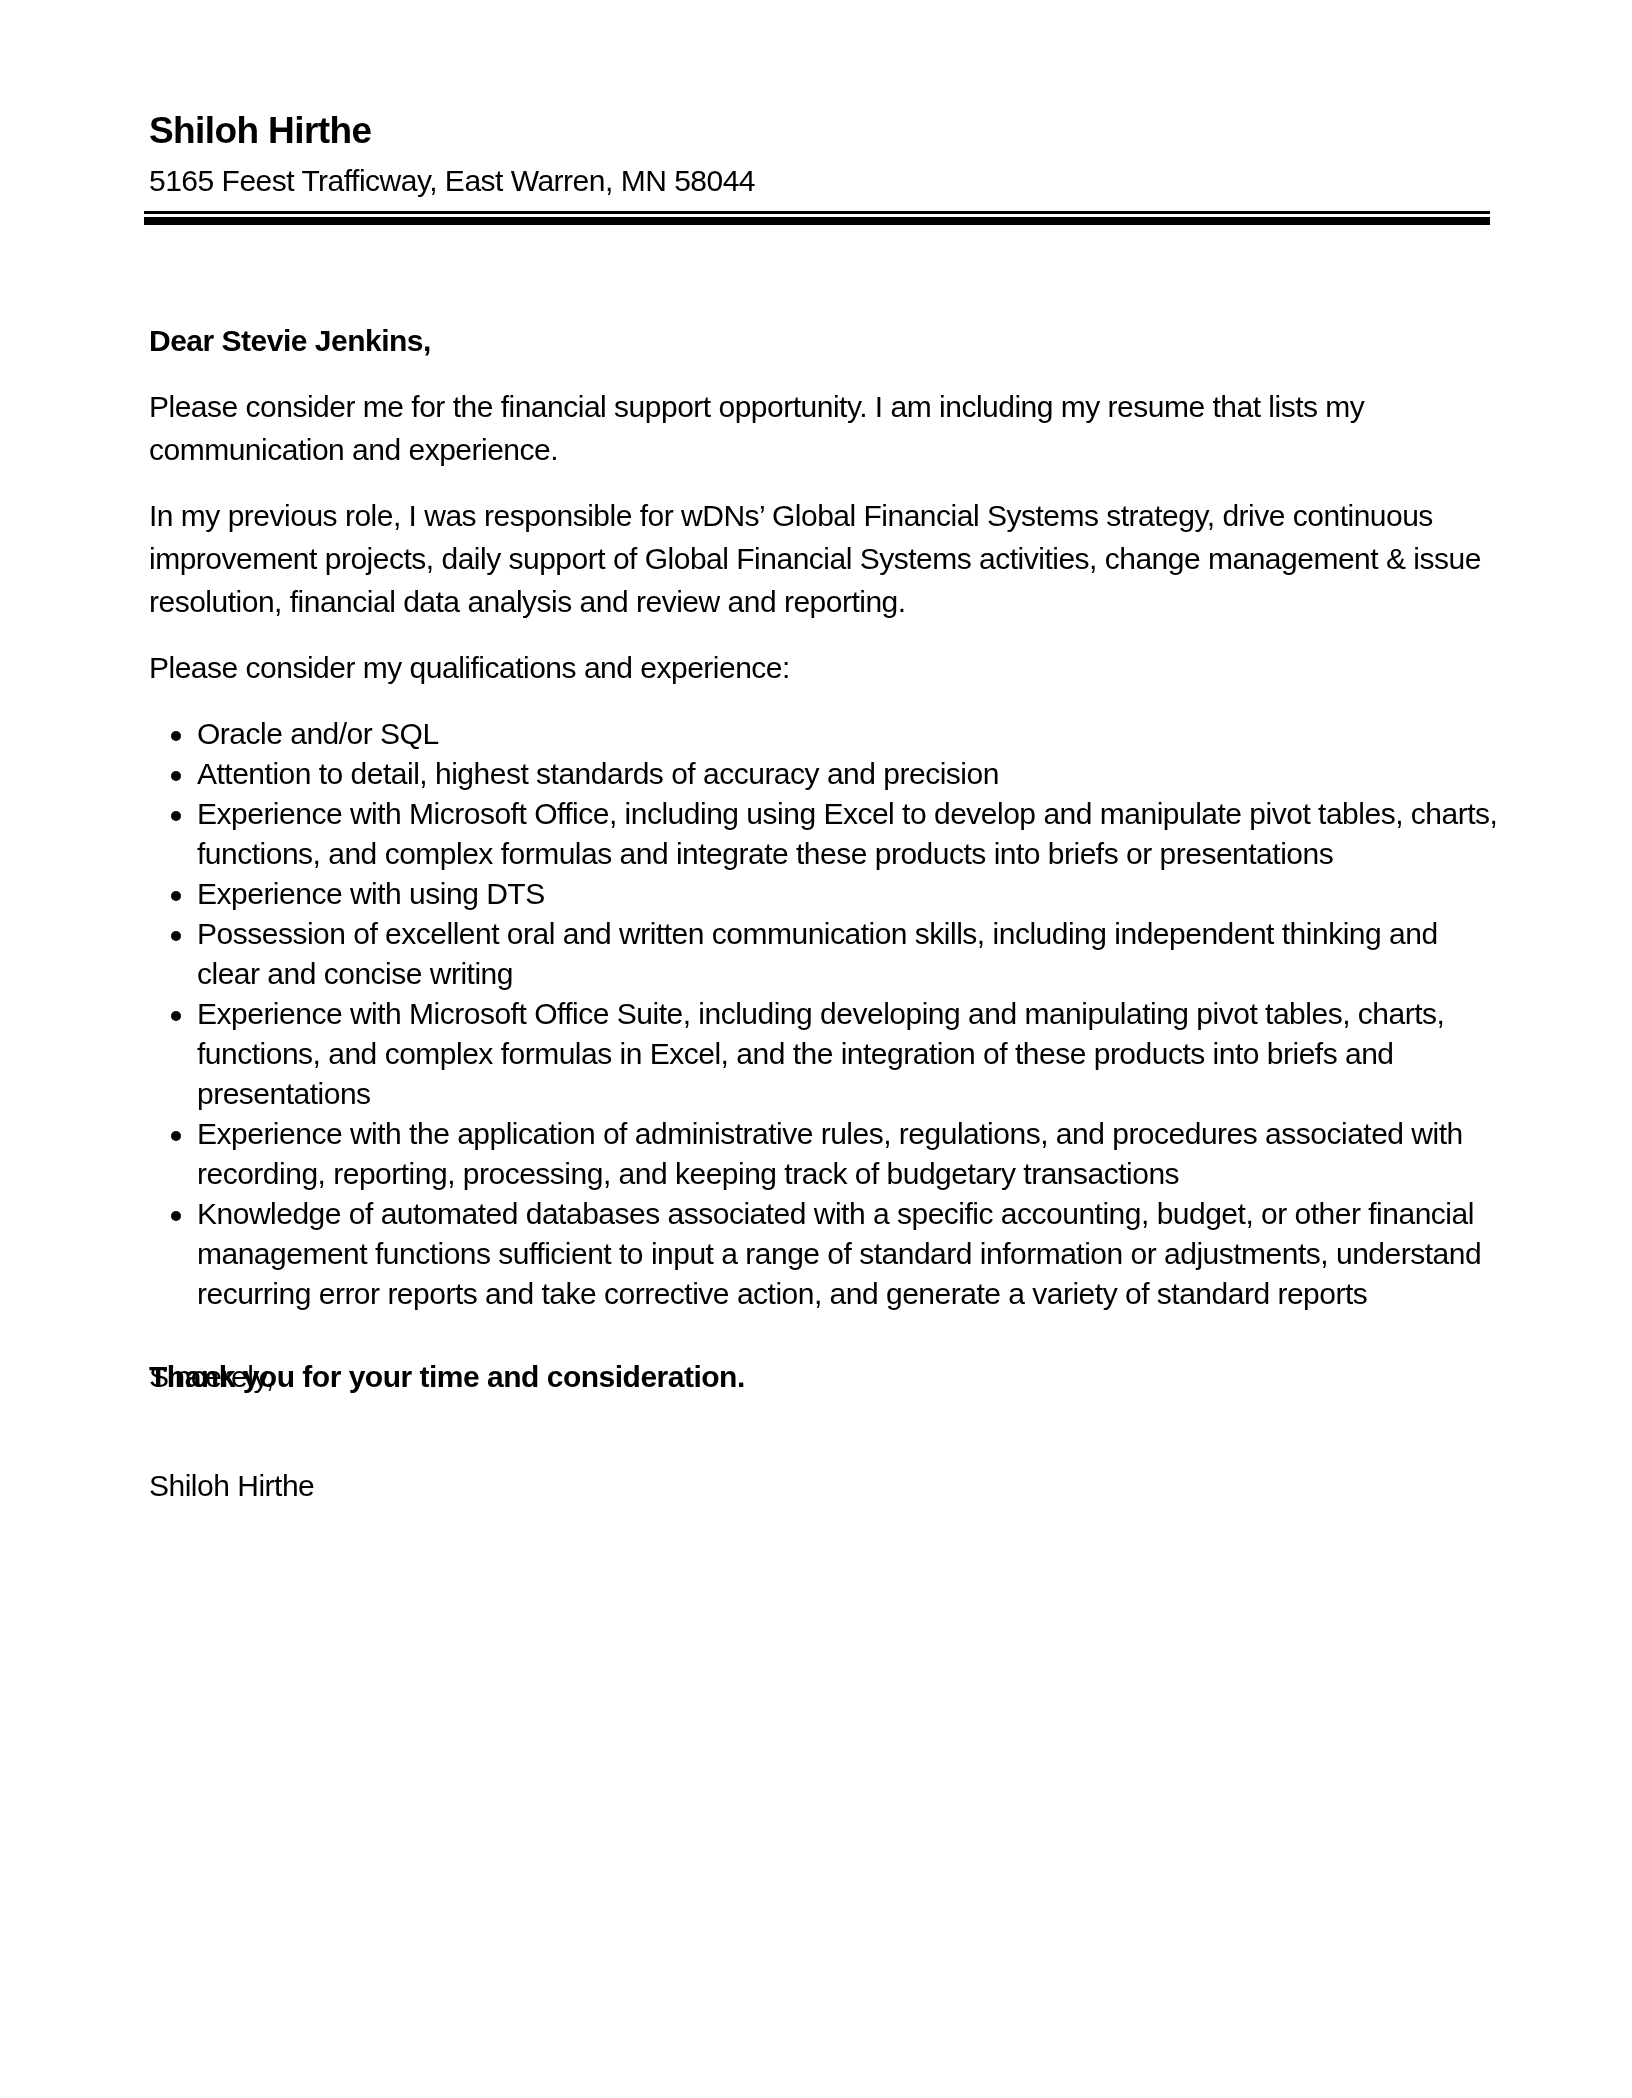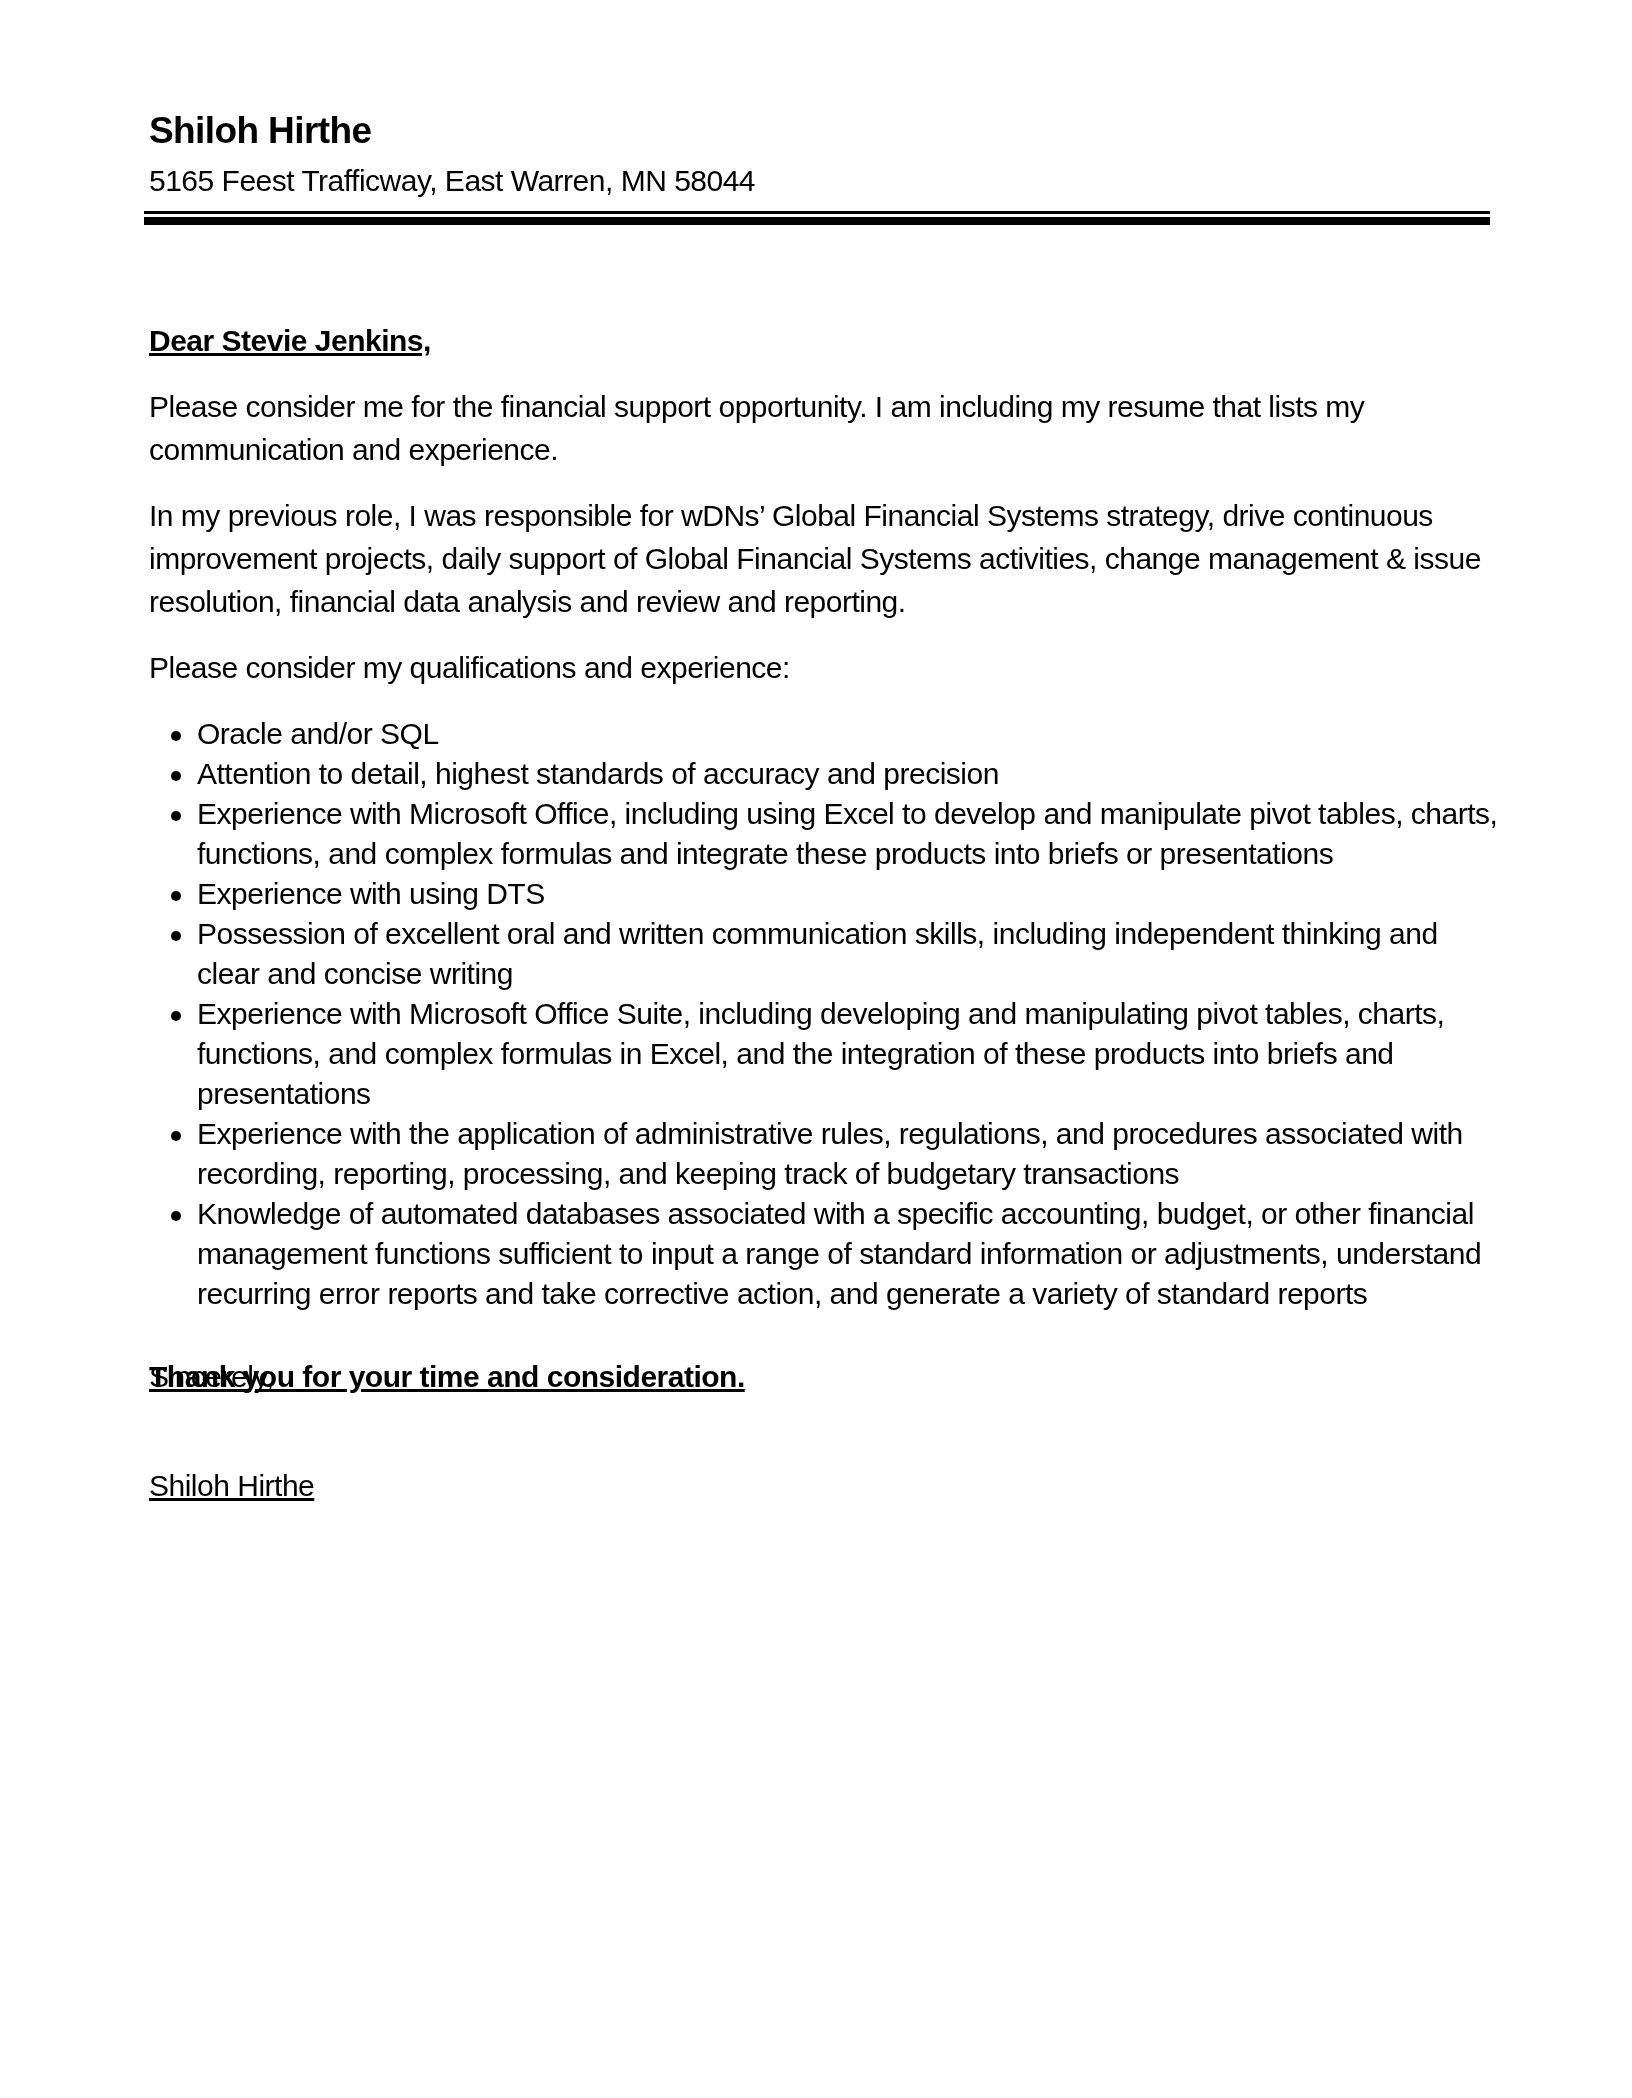--- a/index.html
+++ b/index.html
@@ -3,21 +3,21 @@
 <meta charset="utf-8">
 <style>
   html, body { margin: 0; padding: 0; background: #ffffff; }
   body { width: 1632px; height: 2098px; position: relative; overflow: hidden; color: #000; }
   .page { position: absolute; left: 0; top: 0; width: 1632px; height: 1594px; background: #fff; }
   .txt { font-family: "Liberation Sans", sans-serif; font-size: 30px; letter-spacing: -0.5px; white-space: nowrap; }
   .name { position: absolute; left: 149px; top: 110px; font-family: "Liberation Sans", sans-serif; font-weight: bold; font-size: 37px; letter-spacing: -0.6px; }
   .address { position: absolute; left: 149px; top: 164px; }
   .rule-thin { position: absolute; left: 144px; top: 211px; width: 1346px; height: 3px; background: #000; }
   .rule-thick { position: absolute; left: 144px; top: 217px; width: 1346px; height: 8px; background: #000; }
-  .block { position: absolute; left: 149px; text-decoration: underline; }
+  .block { position: absolute; left: 149px; }
   .line { position: absolute; left: 0; white-space: nowrap; }
   .bold { font-weight: bold; }
   .bullet { position: absolute; left: 22px; width: 10px; height: 10px; border-radius: 50%; background: #000; }
   .li-text { position: absolute; left: 48px; white-space: nowrap; }
 </style>
 </head>
 <body>
 
 <div class="page">
 

